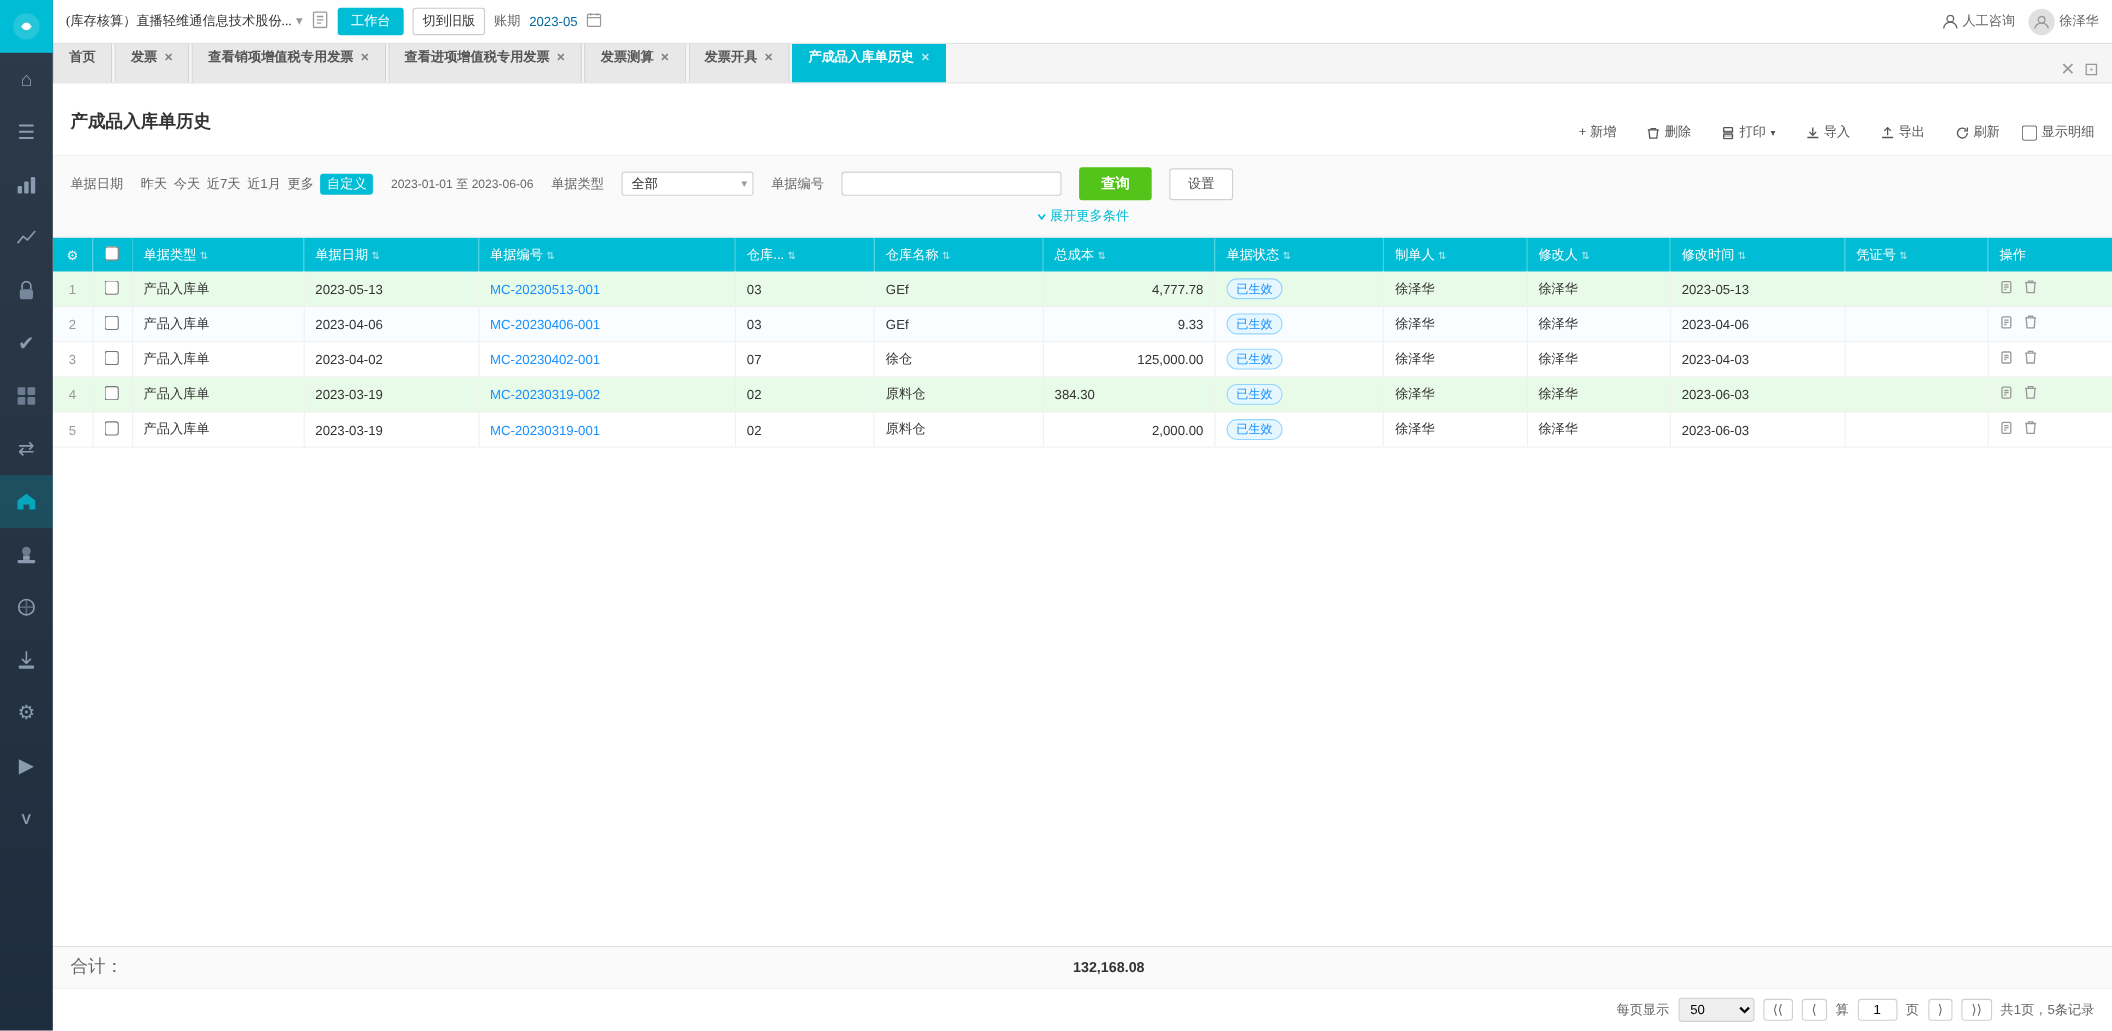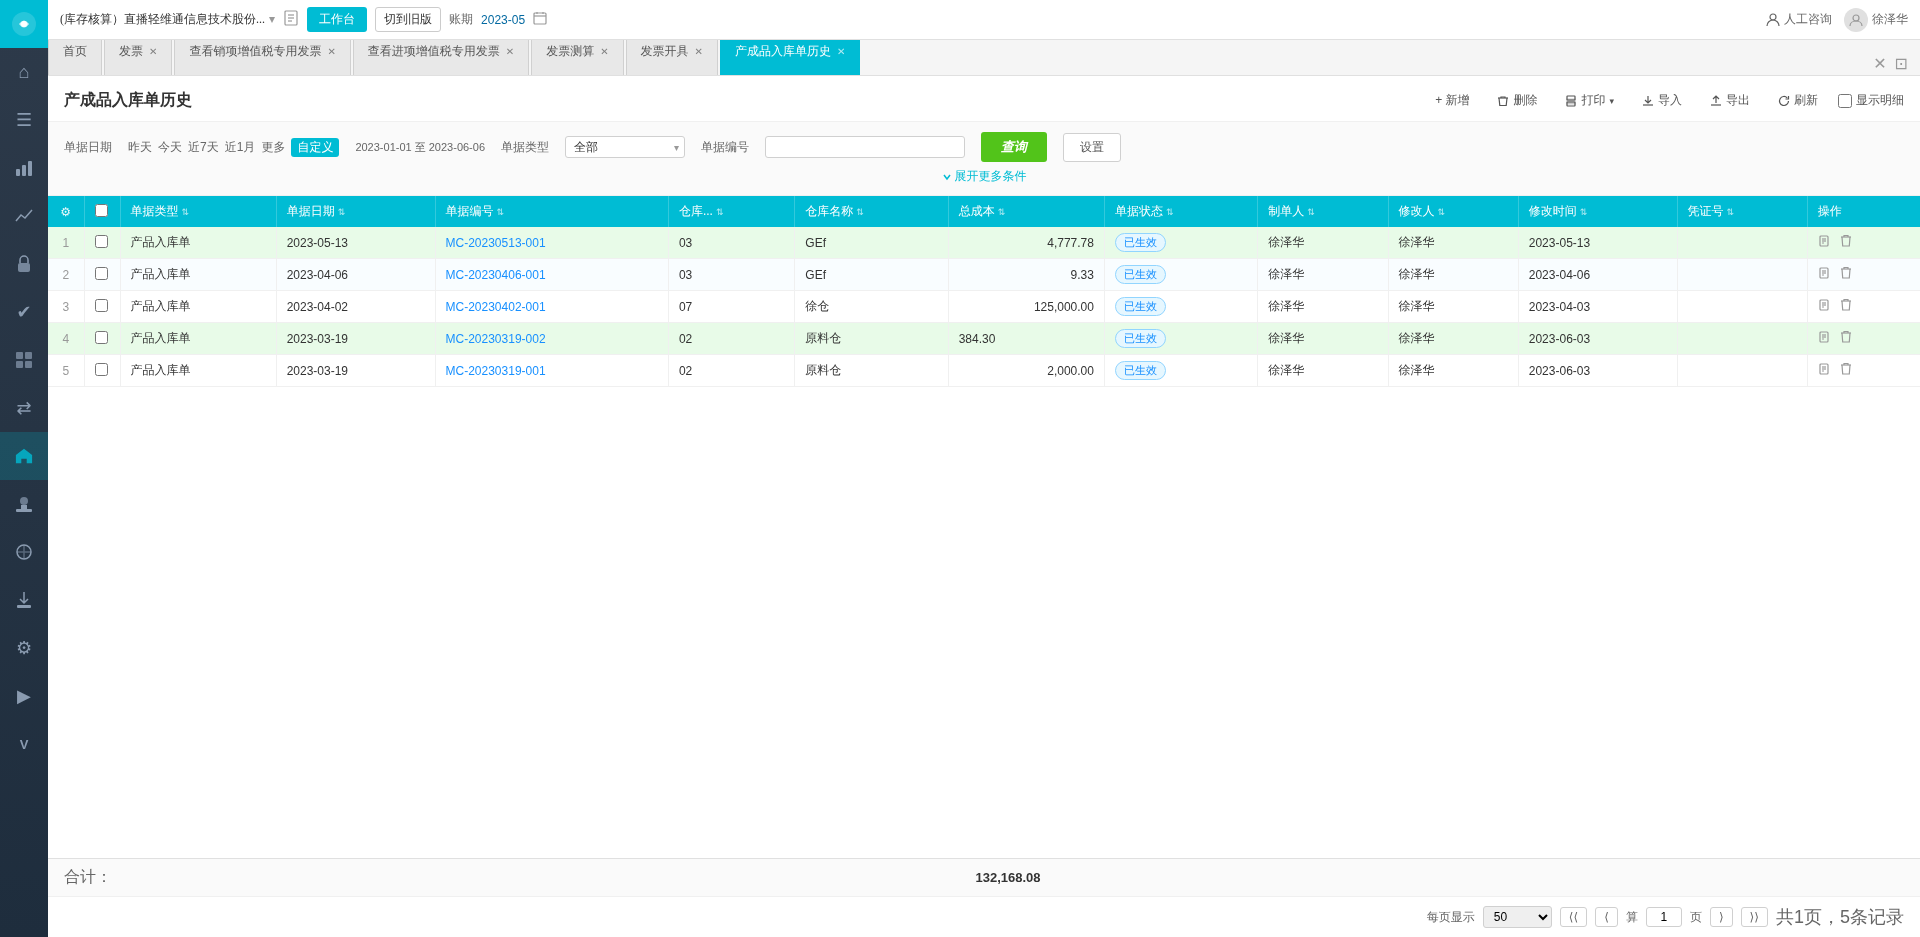--- a/index.html
+++ b/index.html
@@ -139,20 +139,21 @@
       gap: 6px;
       cursor: pointer;
       font-size: 12px;
       color: #555;
       background: #e8e8e8;
       border: 1px solid #d0d0d0;
       border-bottom: none;
       border-radius: 4px 4px 0 0;
       margin-right: 2px;
       white-space: nowrap;
+      font-weight: bold;
     }
     .tab.active {
       background: #00bcd4;
       color: white;
       border-color: #00bcd4;
     }
     .tab-close {
       font-size: 10px;
       color: inherit;
       opacity: 0.7;
@@ -186,20 +187,21 @@
     }
     .page-title {
       font-size: 16px;
       font-weight: bold;
       color: #333;
     }
     .page-actions {
       display: flex;
       align-items: center;
       gap: 12px;
+      margin-top: 20px;
     }
     .action-btn {
       display: flex;
       align-items: center;
       gap: 4px;
       cursor: pointer;
       color: #555;
       font-size: 12px;
       background: none;
       border: none;
@@ -299,21 +301,20 @@
     }
     .query-btn {
       background: #52c41a;
       color: white;
       border: none;
       padding: 6px 20px;
       border-radius: 3px;
       cursor: pointer;
       font-size: 13px;
       font-weight: bold;
-      font-style: italic;
     }
     .setting-btn {
       background: #fff;
       color: #555;
       border: 1px solid #d0d0d0;
       padding: 5px 16px;
       border-radius: 3px;
       cursor: pointer;
       font-size: 12px;
     }
@@ -441,21 +442,21 @@
     }
     .page-nav-btn:disabled { color: #ccc; cursor: default; }
     .page-input {
       width: 36px;
       text-align: center;
       border: 1px solid #d0d0d0;
       border-radius: 3px;
       padding: 2px 4px;
       font-size: 12px;
     }
-    .page-total { color: #666; font-size: 18px; }
+    .page-total { color: #666; font-size: 12px; }
     .page-go-label { color: #666; font-size: 12px; }
   </style>
 </head>
 <body>
 
 <div class="sidebar">
   <div class="sidebar-logo">
     <svg width="26" height="26" viewBox="0 0 26 26" fill="none">
       <circle cx="13" cy="13" r="12" fill="white" opacity="0.15"></circle>
       <path d="M8 13 Q13 6 18 13 Q13 20 8 13Z" fill="white" opacity="0.8"></path>

